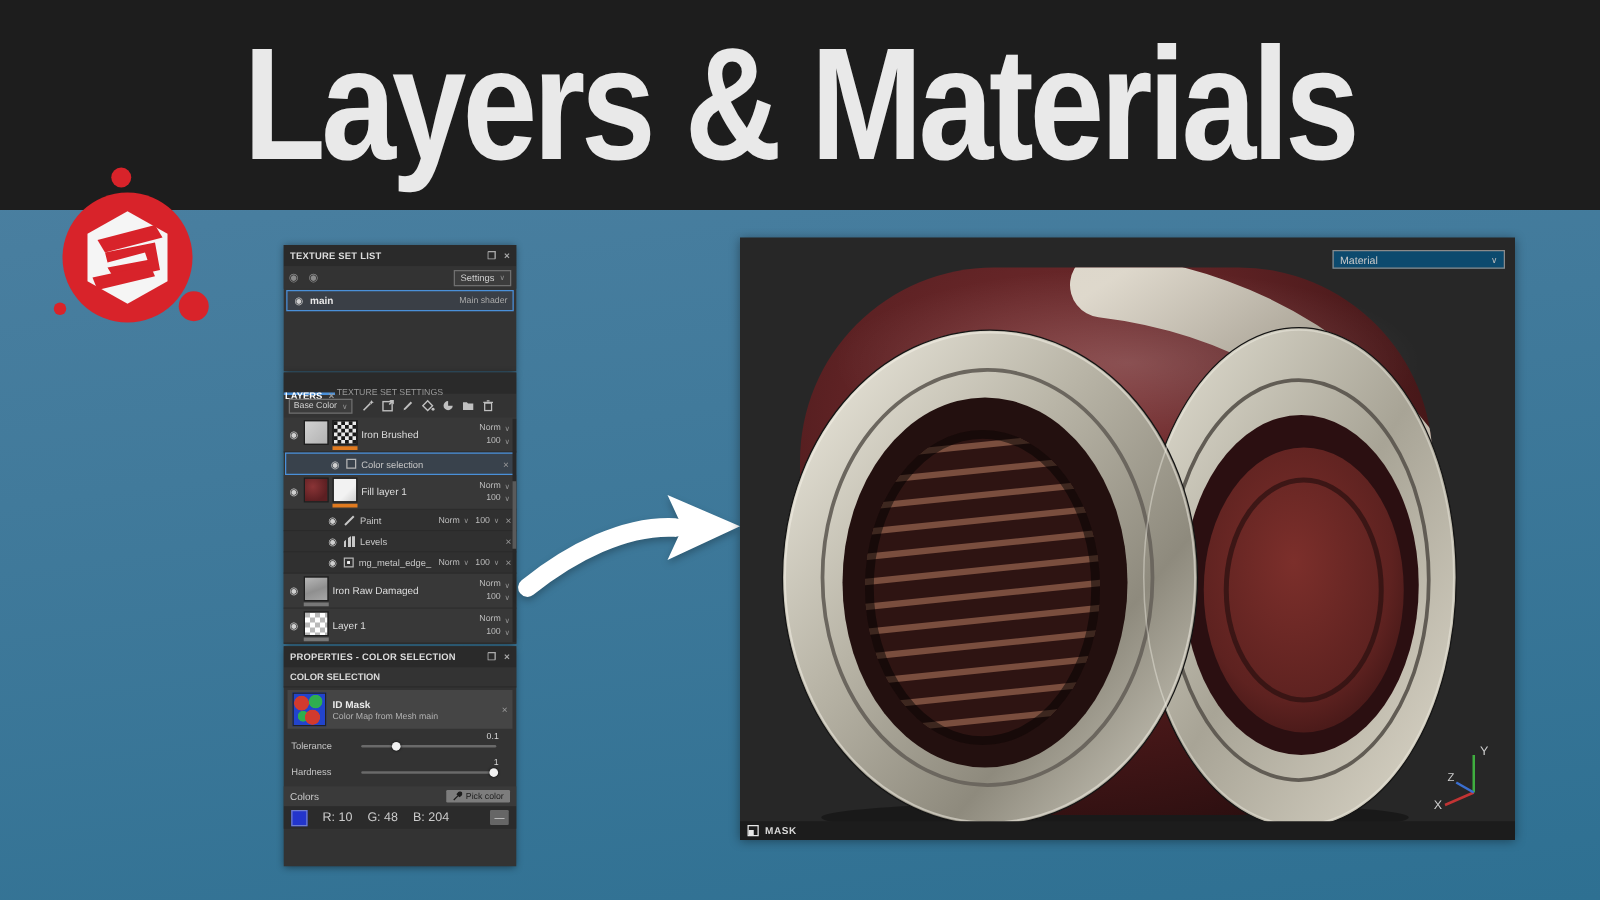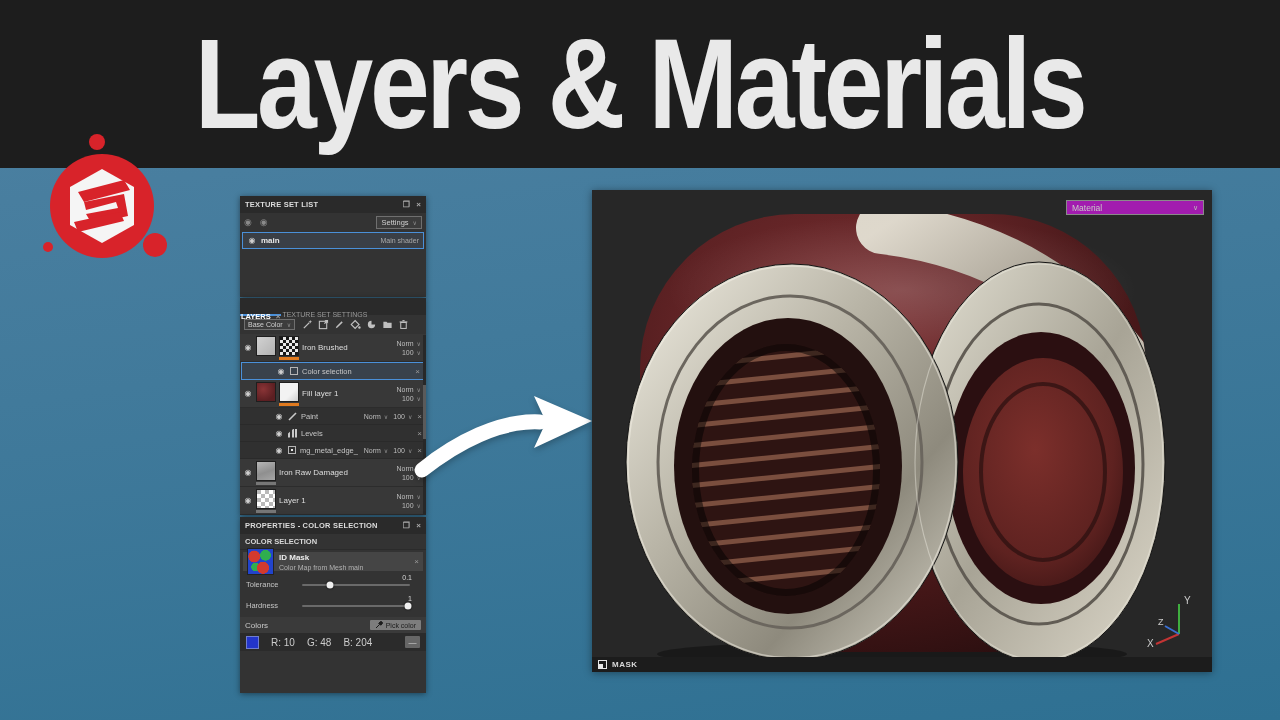--- a/index.html
+++ b/index.html
@@ -7,21 +7,21 @@
          background:linear-gradient(172deg,#4f82a3 0%,#417a9b 45%,#2e7092 100%);
          font-family:"Liberation Sans",sans-serif;-webkit-font-smoothing:antialiased;}
   
   .banner{position:absolute;top:0;left:0;width:1280px;height:168px;background:#1d1d1d;
           display:flex;align-items:center;justify-content:center;}
   .banner h1{margin:0;font-size:128px;font-weight:bold;color:#e9e9e9;letter-spacing:-4px;
              line-height:1;transform:scaleX(.84);white-space:nowrap;}
   
   .logo{position:absolute;left:40px;top:128px;width:135px;height:135px;}
   
-  .panel{position:absolute;left:240px;width:186px;background:#333333;color:#c9c9c9;
+  .panel{position:absolute;left:227px;width:186px;background:#333333;color:#c9c9c9;
          box-shadow:0 1px 6px rgba(0,0,0,.45);font-size:8px;}
   .phead{height:17px;background:#2a2a2a;display:flex;align-items:center;padding:0 5px;
          font-size:7.5px;font-weight:bold;color:#dcdcdc;letter-spacing:.2px;}
   .phead .sp{flex:1;}
   .winbtn{color:#aaa;font-size:8px;margin-left:6px;cursor:default;}
   
   .tsl{top:196px;height:101px;}
   .tslbar{height:18px;display:flex;align-items:center;padding:0 4px;background:#333;}
   .dimico{color:#8a8a8a;font-size:9px;margin-right:8px;}
   .settings{margin-left:auto;border:1px solid #6f6f6f;background:#3c3c3c;color:#cfcfcf;
@@ -68,21 +68,21 @@
   .slash{width:9px;height:9px;flex:none;}
   .bars{width:9px;height:9px;flex:none;background:
         linear-gradient(90deg,#c8c8c8 0 2px,transparent 2px 3.5px,#c8c8c8 3.5px 5.5px,transparent 5.5px 7px,#c8c8c8 7px 9px);
         background-size:9px 9px;clip-path:polygon(0 55%,33% 25%,66% 0,100% 0,100% 100%,0 100%);}
   .scrollbar{position:absolute;right:0;top:37px;bottom:1px;width:3px;background:#282828;}
   .scrollthumb{position:absolute;top:28%;height:30%;width:3px;background:#5a5a5a;}
   
   .props{top:517px;height:176px;}
   .sechead{height:15px;display:flex;align-items:center;padding:0 5px;font-size:7.5px;
            font-weight:bold;color:#d8d8d8;background:#333;border-bottom:1px solid #2b2b2b;}
-  .idmask{margin:2px 3px;height:19px;background:#454545;display:flex;align-items:center;gap:5px;padding:0 4px;justify-content:space-between;}
+  .idmask{margin:2px 3px;height:31px;background:#454545;display:flex;align-items:center;gap:5px;padding:0 4px;justify-content:space-between;}
   .idthumb{width:25px;height:25px;flex:none;border:1px solid #222;
      background:radial-gradient(circle at 25% 30%,#d23a2e 0 22%,transparent 24%),
                 radial-gradient(circle at 70% 25%,#2fae4f 0 20%,transparent 22%),
                 radial-gradient(circle at 60% 75%,#d23a2e 0 24%,transparent 26%),
                 radial-gradient(circle at 30% 72%,#2fae4f 0 16%,transparent 18%),#2244cc;}
   .idtxt{display:flex;flex-direction:column;gap:2px;}
   .idtitle{font-weight:bold;color:#ececec;font-size:8px;}
   .idsub{color:#b2b2b2;font-size:7px;}
   .prow{position:relative;height:21px;}
   .plabel{position:absolute;left:6px;top:7px;font-size:7.5px;color:#c4c4c4;}
@@ -98,21 +98,21 @@
            display:flex;align-items:center;gap:3px;border-radius:1px;}
   .rgbrow{height:18px;background:#2b2b2b;display:flex;align-items:center;gap:12px;padding:0 6px;}
   .swatch{width:11px;height:11px;background:#2335cb;border:1px solid #6f7dcf;flex:none;}
   .rgbval{font-size:10px;color:#cccccc;}
   .minusbtn{margin-left:auto;width:15px;height:12px;background:#666;color:#ddd;font-size:8px;
             display:flex;align-items:center;justify-content:center;border-radius:1px;}
   
   .viewport{position:absolute;left:592px;top:190px;width:620px;height:482px;background:#272727;
             box-shadow:0 1px 8px rgba(0,0,0,.4);}
   .matsel{position:absolute;right:8px;top:10px;width:138px;height:15px;border:1px solid #8a8a8a;
-          background:#a21caf;color:#c9c9c9;font-size:8.5px;display:flex;align-items:center;
+          background:#0c4a6e;color:#c9c9c9;font-size:8.5px;display:flex;align-items:center;
           padding:0 5px;box-sizing:border-box;}
   .matsel .chev{margin-left:auto;font-size:7px;color:#bbb;}
   .maskbar{position:absolute;left:0;bottom:0;width:100%;height:15px;background:#1c1c1c;
            display:flex;align-items:center;gap:5px;padding-left:6px;box-sizing:border-box;}
   .maskico{width:9px;height:9px;border:1.5px solid #e8e8e8;box-sizing:border-box;position:relative;background:#1c1c1c;}
   .maskico::after{content:"";position:absolute;left:0;bottom:0;width:4px;height:4px;background:#e8e8e8;}
   .masktxt{font-size:8px;font-weight:bold;color:#d8d8d8;letter-spacing:.5px;}
   .gizmo{position:absolute;right:14px;bottom:24px;width:52px;height:56px;}
   .ballsvg{position:absolute;left:0;top:0;}
   

